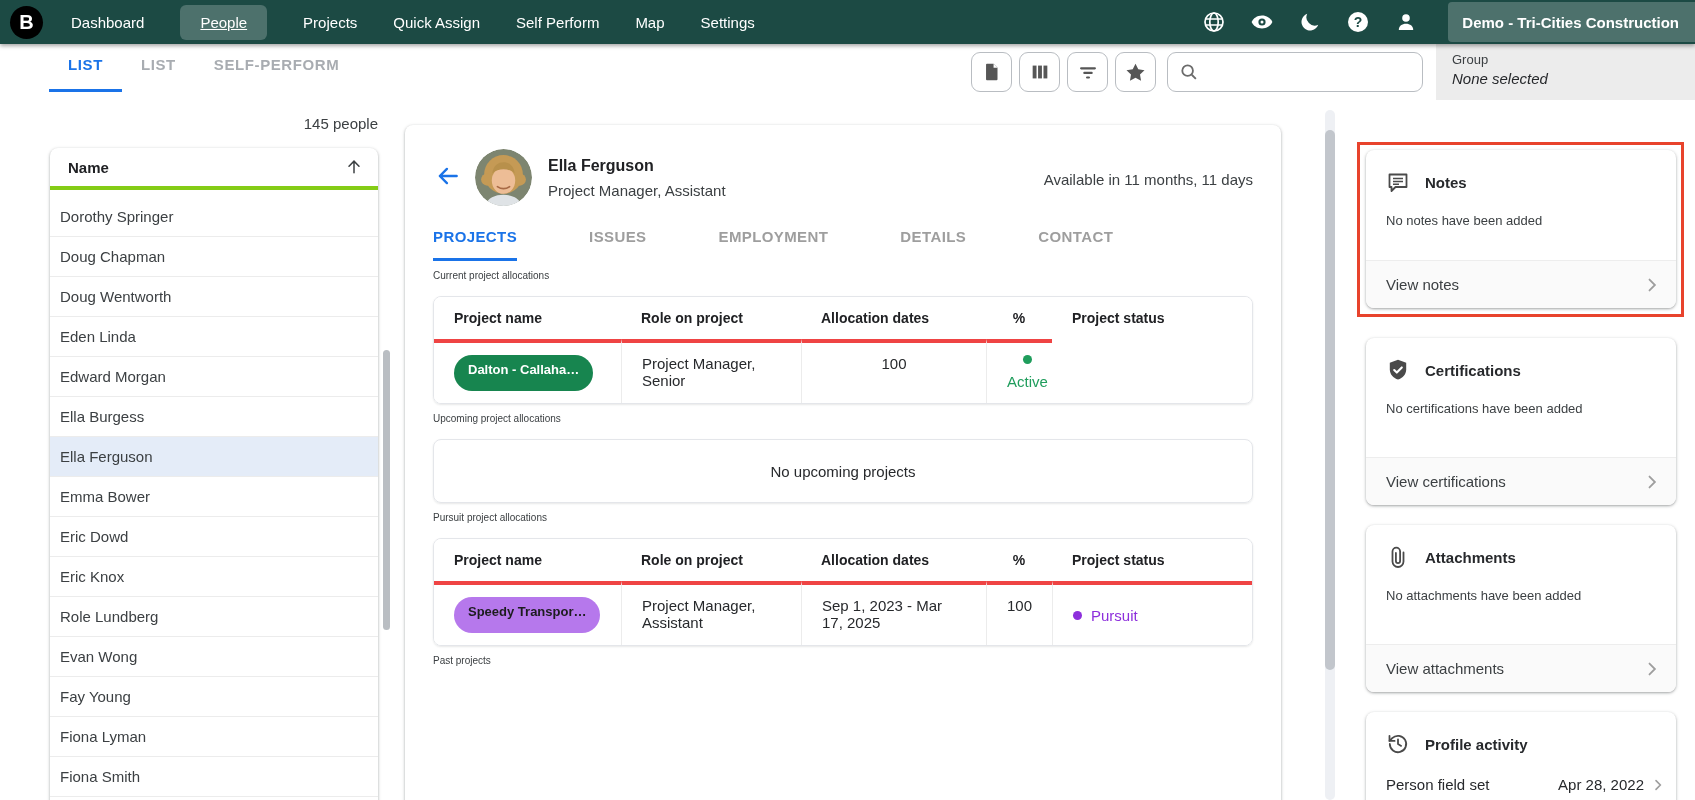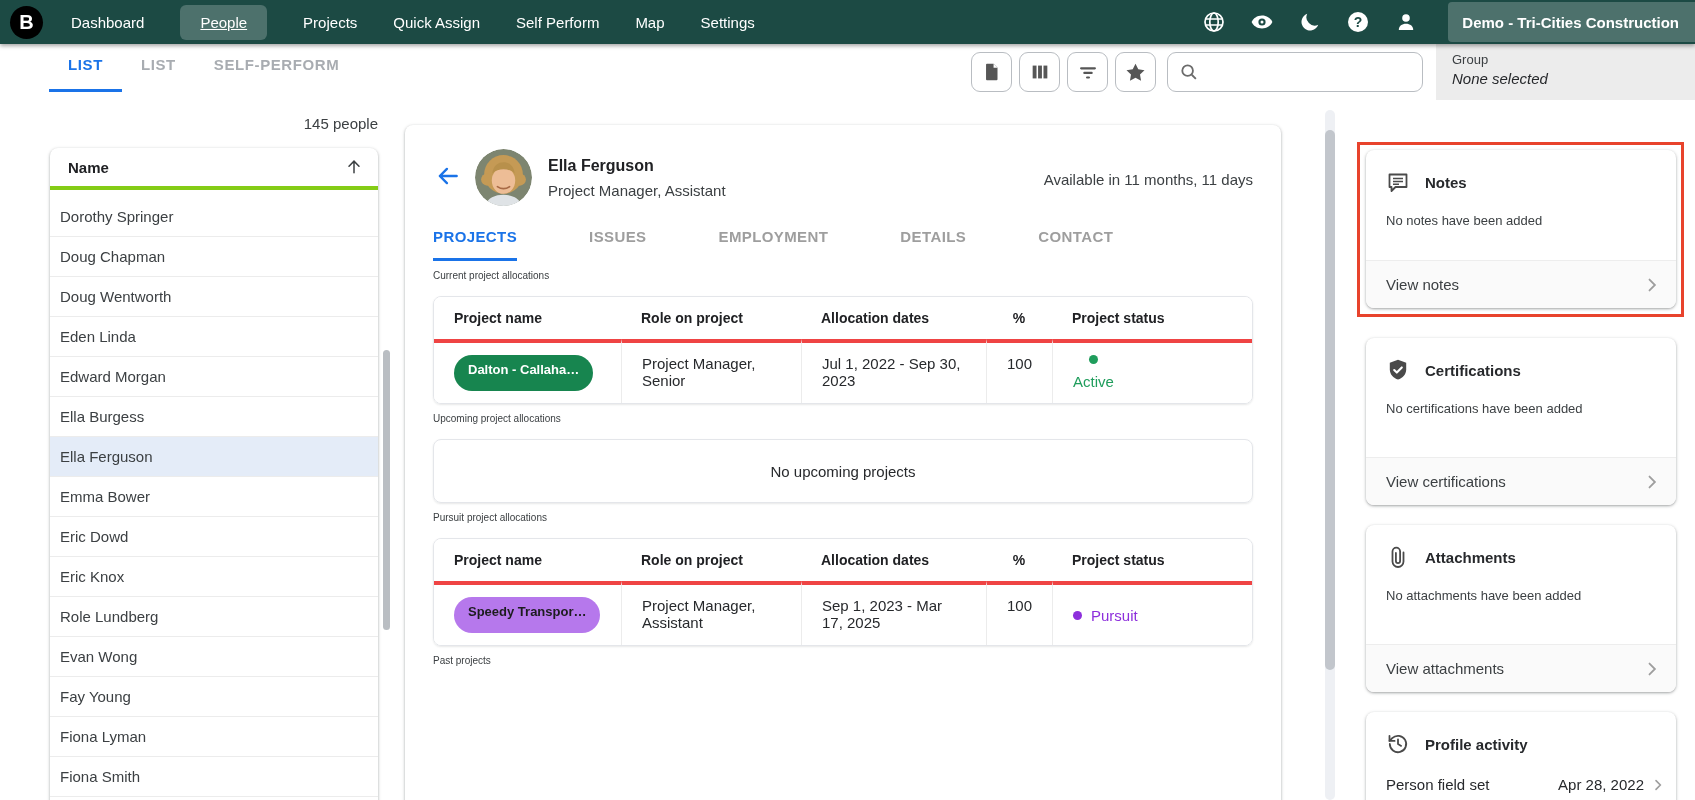--- a/index.html
+++ b/index.html
@@ -284,21 +284,20 @@
     <div class="alloc-table">
       <div class="th">Project name</div>
       <div class="th">Role on project</div>
       <div class="th">Allocation dates</div>
       <div class="th center">%</div>
       <div class="th">Project status</div>
       <div class="td">
         <span class="pill green">Dalton - Callaha…</span>
       </div>
       <div class="td">Project Manager, Senior</div>
-      <div class="td">Jul 1, 2022 - Sep 30, 2023</div>
       <div class="td center">100</div>
       <div class="td">
         <span class="status active">
           <span class="dot"></span>
           <span>Active</span>
         </span>
       </div>
     </div>
 
     <div class="section-label">Upcoming project allocations</div>

